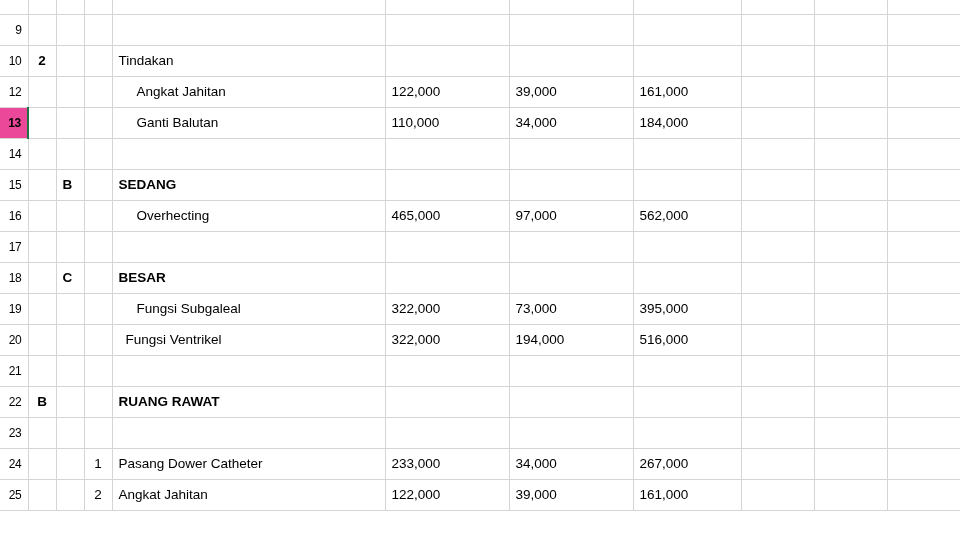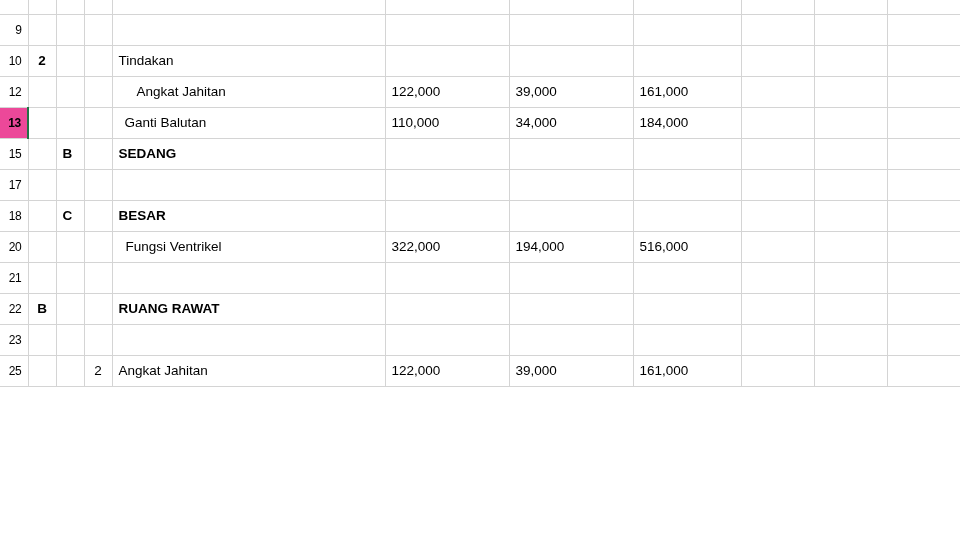--- a/index.html
+++ b/index.html
@@ -149,44 +149,70 @@
         <td class="out"></td>
         <td class="out"></td>
         <td class="out"></td>
       </tr>
 
       <tr>
         <td class="rowhead sel">13</td>
         <td class="idx" style="border-left:2px solid #217346"></td>
         <td class="code"></td>
         <td class="idxn"></td>
-        <td style="padding-left:12px">Ganti Balutan</td>
+        <td style="padding-left:24px">Ganti Balutan</td>
         <td class="num">110,000</td>
         <td class="num">34,000</td>
         <td class="num">184,000</td>
         <td class="out"></td>
         <td class="out"></td>
         <td class="out"></td>
       </tr>
 
+      <tr>
+        <td class="rowhead">14</td>
+        <td class="idx"></td>
+        <td class="code"></td>
+        <td class="idxn"></td>
+        <td></td>
+        <td class="num"></td>
+        <td class="num"></td>
+        <td class="num"></td>
+        <td class="out"></td>
+        <td class="out"></td>
+        <td class="out"></td>
+      </tr>
 
       <tr>
         <td class="rowhead">15</td>
         <td class="idx"></td>
         <td class="code">B</td>
         <td class="idxn"></td>
         <td class="bold">SEDANG</td>
         <td class="num"></td>
         <td class="num"></td>
         <td class="num"></td>
         <td class="out"></td>
         <td class="out"></td>
         <td class="out"></td>
       </tr>
 
+      <tr>
+        <td class="rowhead">16</td>
+        <td class="idx"></td>
+        <td class="code"></td>
+        <td class="idxn"></td>
+        <td style="padding-left:24px">Overhecting</td>
+        <td class="num">465,000</td>
+        <td class="num">97,000</td>
+        <td class="num">562,000</td>
+        <td class="out"></td>
+        <td class="out"></td>
+        <td class="out"></td>
+      </tr>
 
       <tr>
         <td class="rowhead">17</td>
         <td class="idx"></td>
         <td class="code"></td>
         <td class="idxn"></td>
         <td></td>
         <td class="num"></td>
         <td class="num"></td>
         <td class="num"></td>
@@ -202,20 +228,33 @@
         <td class="idxn"></td>
         <td class="bold">BESAR</td>
         <td class="num"></td>
         <td class="num"></td>
         <td class="num"></td>
         <td class="out"></td>
         <td class="out"></td>
         <td class="out"></td>
       </tr>
 
+      <tr>
+        <td class="rowhead">19</td>
+        <td class="idx"></td>
+        <td class="code"></td>
+        <td class="idxn"></td>
+        <td style="padding-left:24px">Fungsi Subgaleal</td>
+        <td class="num">322,000</td>
+        <td class="num">73,000</td>
+        <td class="num">395,000</td>
+        <td class="out"></td>
+        <td class="out"></td>
+        <td class="out"></td>
+      </tr>
 
       <tr>
         <td class="rowhead">20</td>
         <td class="idx"></td>
         <td class="code"></td>
         <td class="idxn"></td>
         <td style="padding-left:13px">Fungsi Ventrikel</td>
         <td class="num">322,000</td>
         <td class="num">194,000</td>
         <td class="num">516,000</td>
@@ -259,20 +298,33 @@
         <td class="idxn"></td>
         <td></td>
         <td class="num"></td>
         <td class="num"></td>
         <td class="num"></td>
         <td class="out"></td>
         <td class="out"></td>
         <td class="out"></td>
       </tr>
 
+      <tr>
+        <td class="rowhead">24</td>
+        <td class="idx"></td>
+        <td class="code"></td>
+        <td class="idxn">1</td>
+        <td>Pasang Dower Catheter</td>
+        <td class="num">233,000</td>
+        <td class="num">34,000</td>
+        <td class="num">267,000</td>
+        <td class="out"></td>
+        <td class="out"></td>
+        <td class="out"></td>
+      </tr>
 
       <tr>
         <td class="rowhead">25</td>
         <td class="idx"></td>
         <td class="code"></td>
         <td class="idxn">2</td>
         <td>Angkat Jahitan</td>
         <td class="num">122,000</td>
         <td class="num">39,000</td>
         <td class="num">161,000</td>

